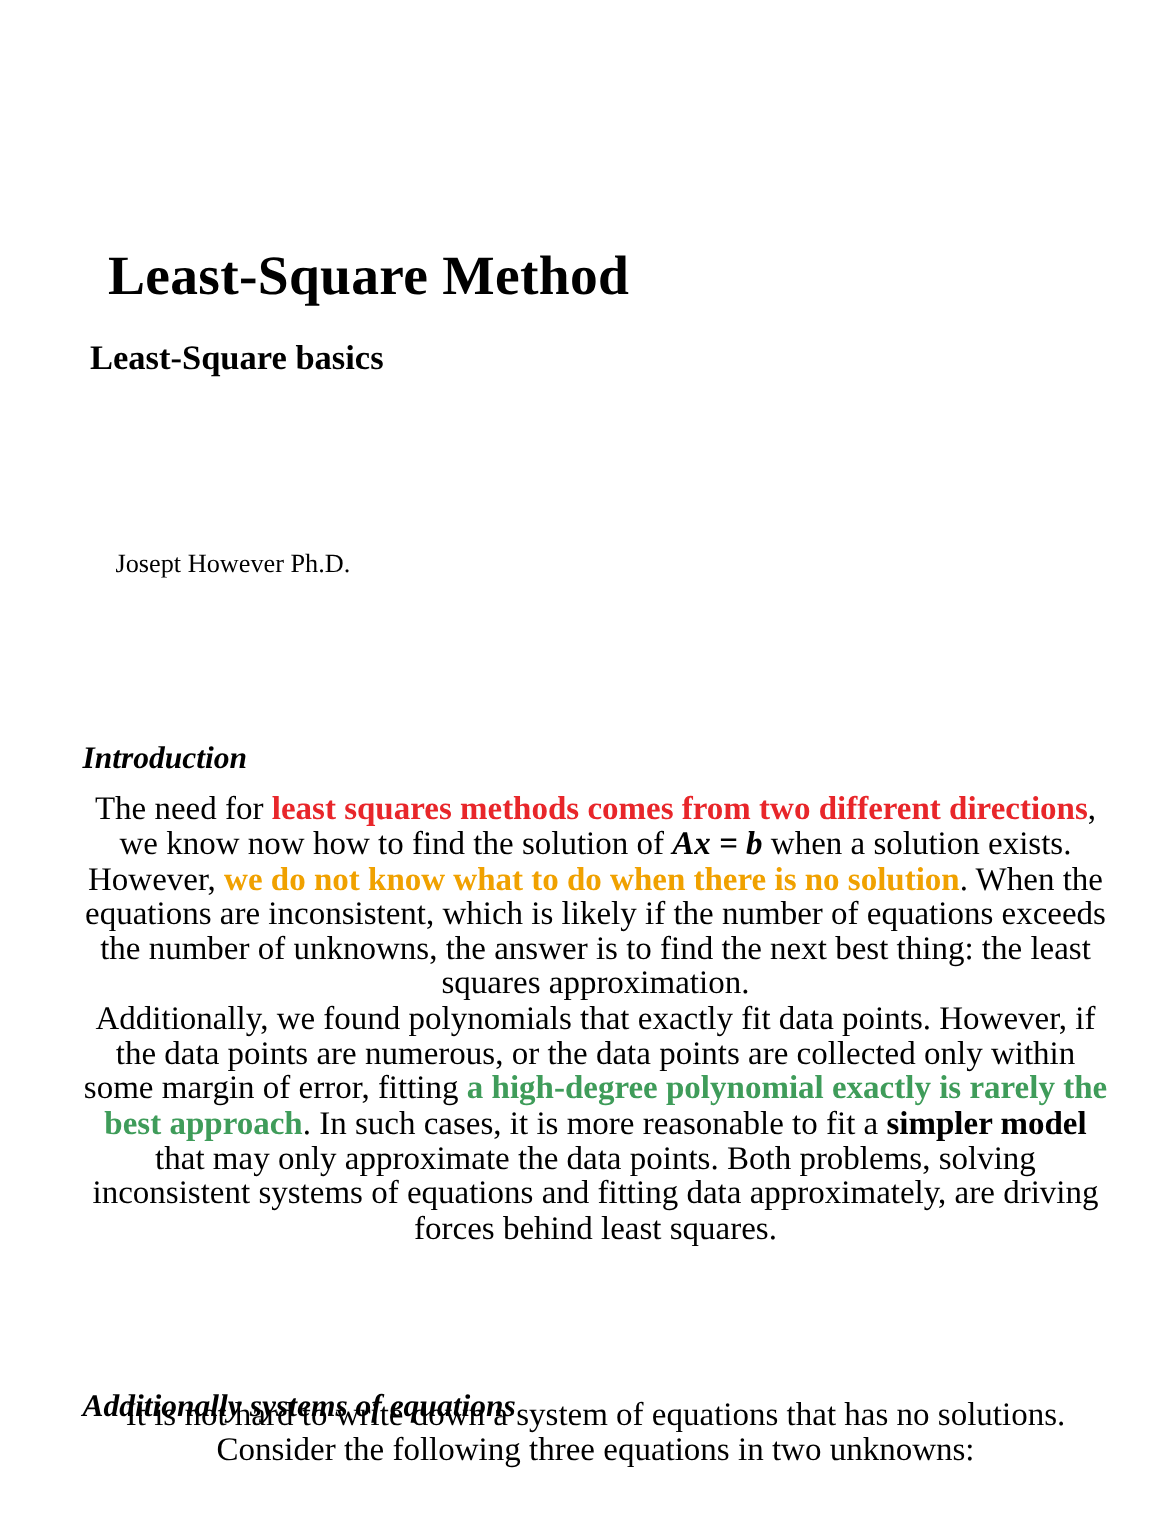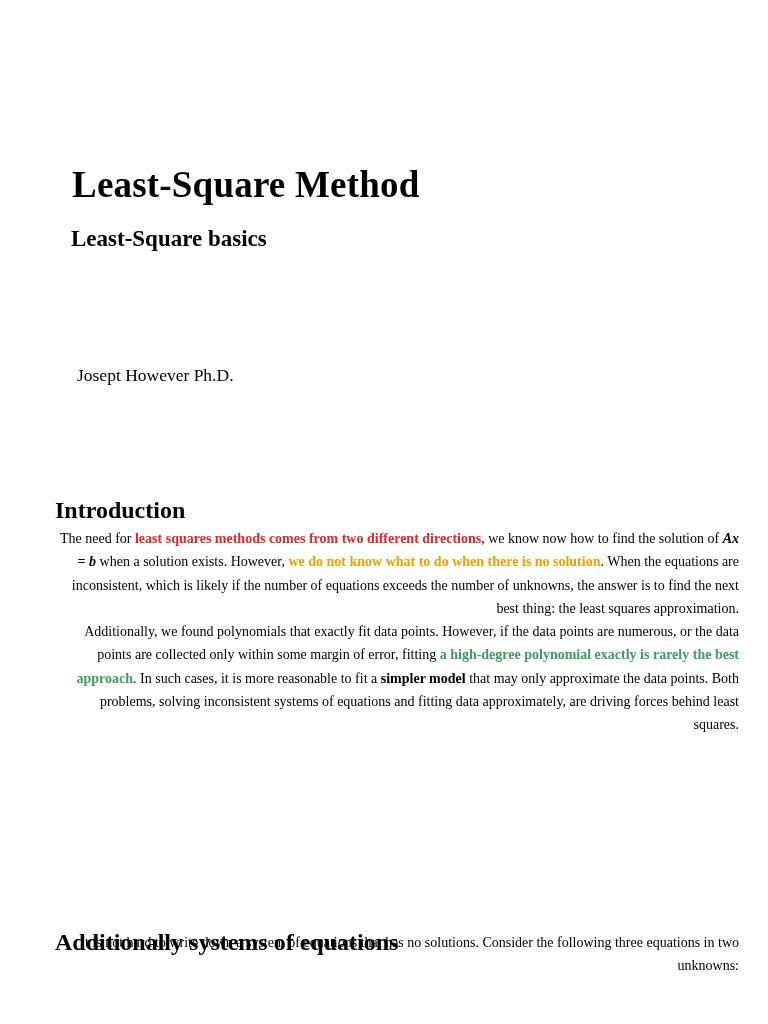--- a/index.html
+++ b/index.html
@@ -24,54 +24,55 @@
     position: absolute;
     left: 72px;
     top: 140px;
     font-size: 37px;
     font-weight: bold;
     letter-spacing: 0.2px;
     line-height: 1.1;
   }
   .subtitle {
     position: absolute;
-    left: 71px;
+    left: 60px;
     top: 206px;
     font-size: 23px;
     font-weight: bold;
     line-height: 1.2;
   }
   .author {
     position: absolute;
     left: 77px;
     top: 365px;
     font-size: 17.5px;
     line-height: 1.2;
   }
   .h2 {
     position: absolute;
-    font-size: 24px;
+    font-size: 21px;
     font-weight: bold;
     line-height: 1.2;
+    font-style: italic;
   }
   .h2-intro {
     left: 55px;
     top: 476px;
   }
   .h2-inconsistent {
     left: 55px;
     top: 908px;
   }
   .body-block {
     position: absolute;
     left: 55px;
     width: 684px;
-    font-size: 14px;
+    font-size: 22px;
     line-height: 23.3px;
-    text-align: right;
+    text-align: center;
   }
   .block-intro {
     top: 527px;
   }
   .block-inconsistent {
     top: 931px;
   }
   .para {
     margin: 0;
   }

